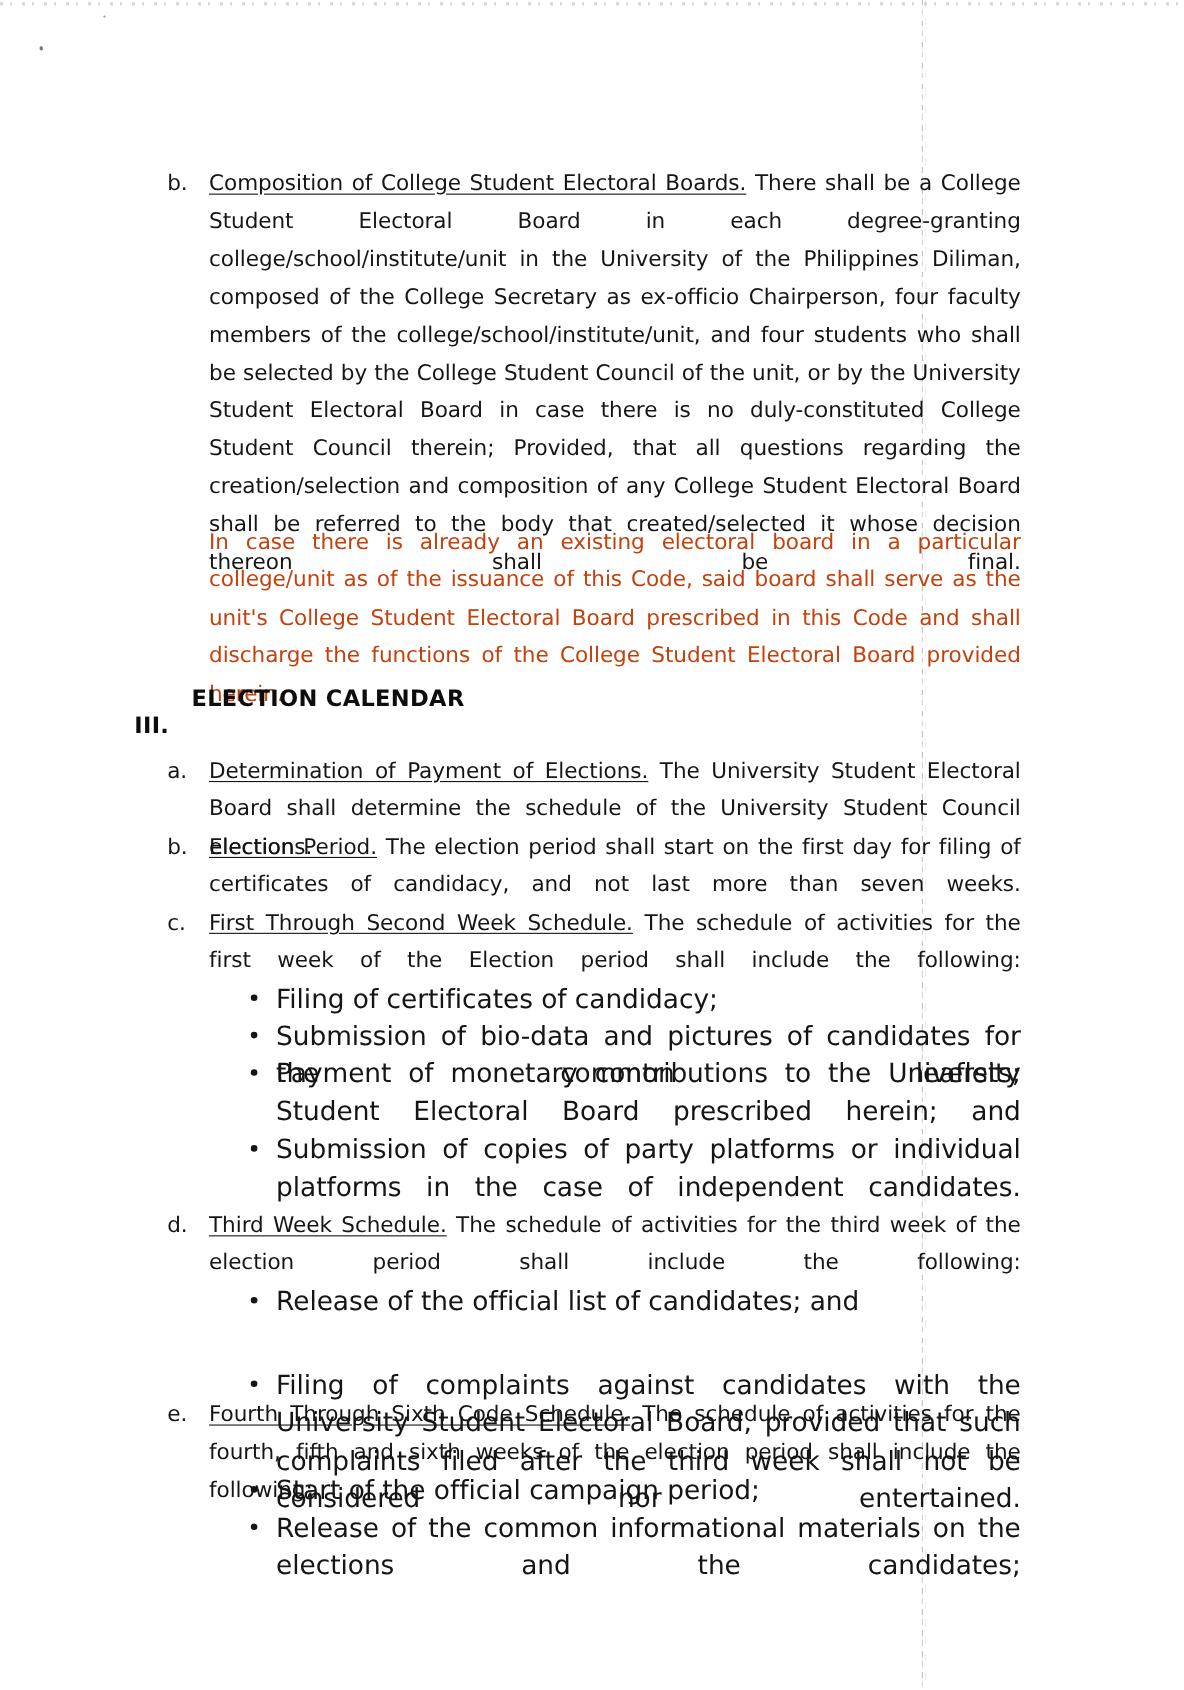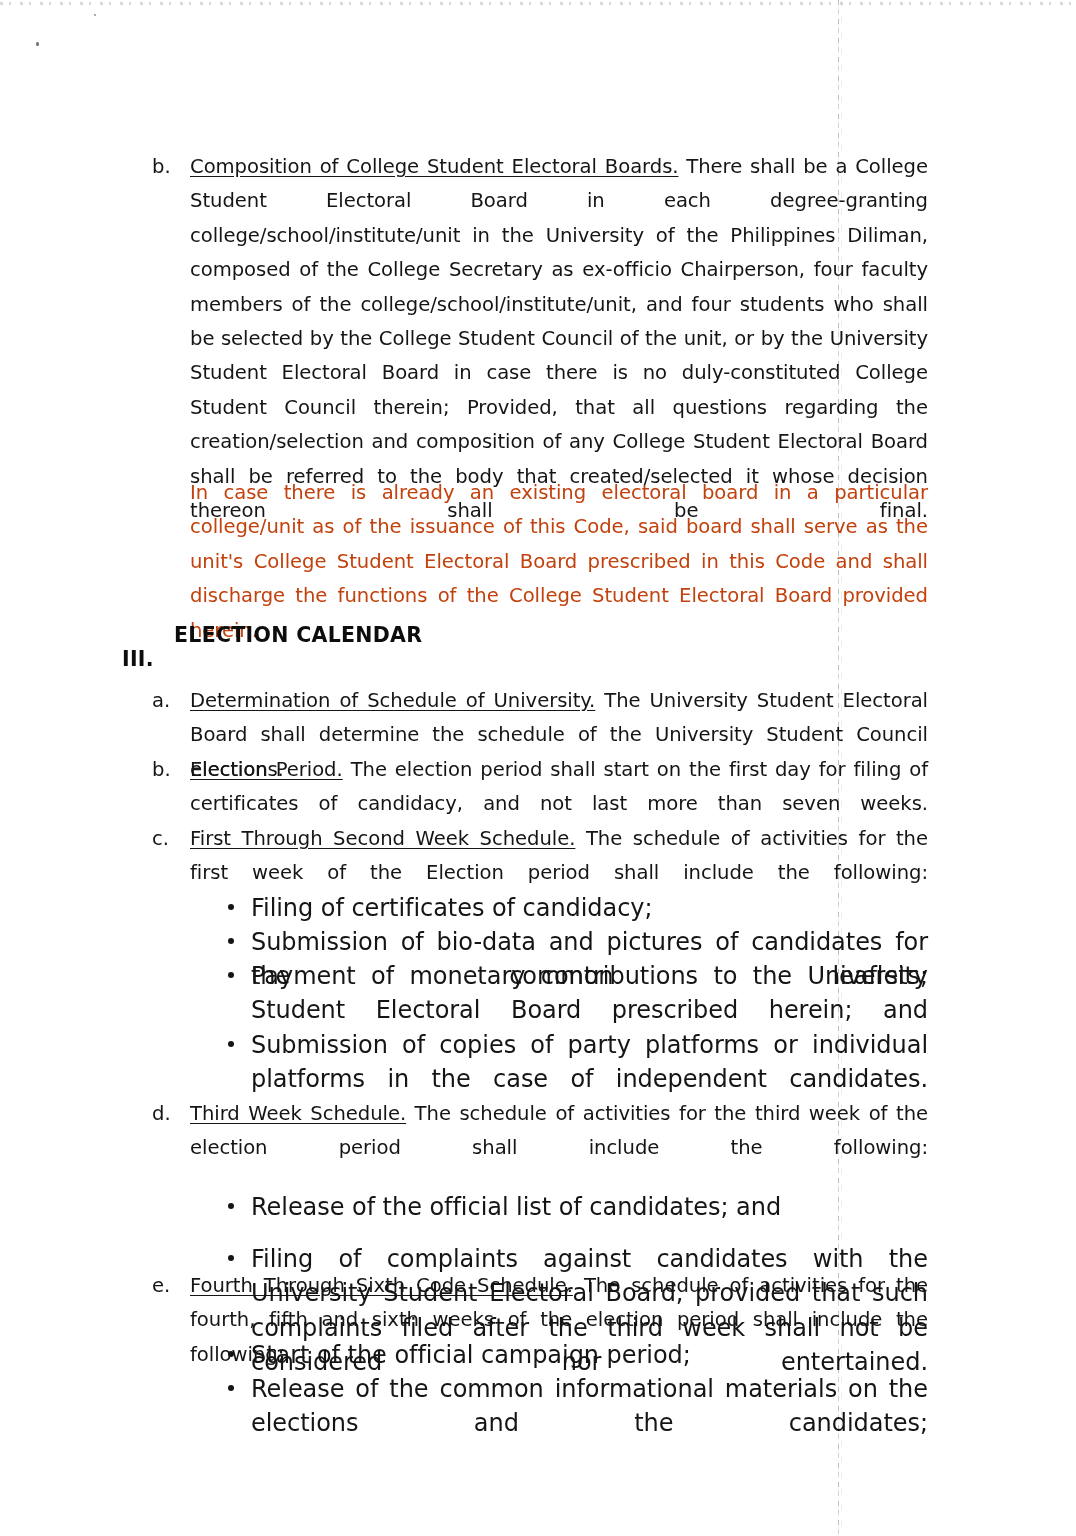--- a/index.html
+++ b/index.html
@@ -204,21 +204,21 @@
     </div>
 
     <div class="heading" style="left:122px; top:623px; width:500px;">
       <span class="numeral">III.</span>
       <span class="htext">ELECTION CALENDAR</span>
     </div>
 
     <div class="list-item" style="left:190px; top:684px; width:738px;">
       <span class="marker">a.</span>
       <span class="body">
-        <span class="lead">Determination of Schedule of University.</span><span> The University Student Electoral Board shall determine the schedule of the University Student Council elections.</span>
+        <span class="lead">Determination of Payment of Elections.</span><span> The University Student Electoral Board shall determine the schedule of the University Student Council elections.</span>
       </span>
     </div>
 
     <div class="list-item" style="left:190px; top:753px; width:738px;">
       <span class="marker">b.</span>
       <span class="body">
         <span class="lead">Election Period.</span><span> The election period shall start on the first day for filing of certificates of candidacy, and not last more than seven weeks.</span>
       </span>
     </div>
 
@@ -249,21 +249,21 @@
       <span class="body">Submission of copies of party platforms or individual platforms in the case of independent candidates.</span>
     </div>
 
     <div class="list-item" style="left:190px; top:1097px; width:738px;">
       <span class="marker">d.</span>
       <span class="body">
         <span class="lead">Third Week Schedule.</span><span> The schedule of activities for the third week of the election period shall include the following:</span>
       </span>
     </div>
 
-    <div class="bullet-item no-justify" style="left:251px; top:1166px; width:677px;margin-top:24px;">
+    <div class="bullet-item no-justify" style="left:251px; top:1166px; width:677px;">
       <span class="dot"></span>
       <span class="body">Release of the official list of candidates; and</span>
     </div>
 
     <div class="bullet-item" style="left:251px; top:1200px; width:677px;margin-top:42px;">
       <span class="dot"></span>
       <span class="body">Filing of complaints against candidates with the University Student Electoral Board, provided that such complaints filed after the third week shall not be considered nor entertained.</span>
     </div>
 
     <div class="list-item" style="left:190px; top:1269px; width:738px;">

